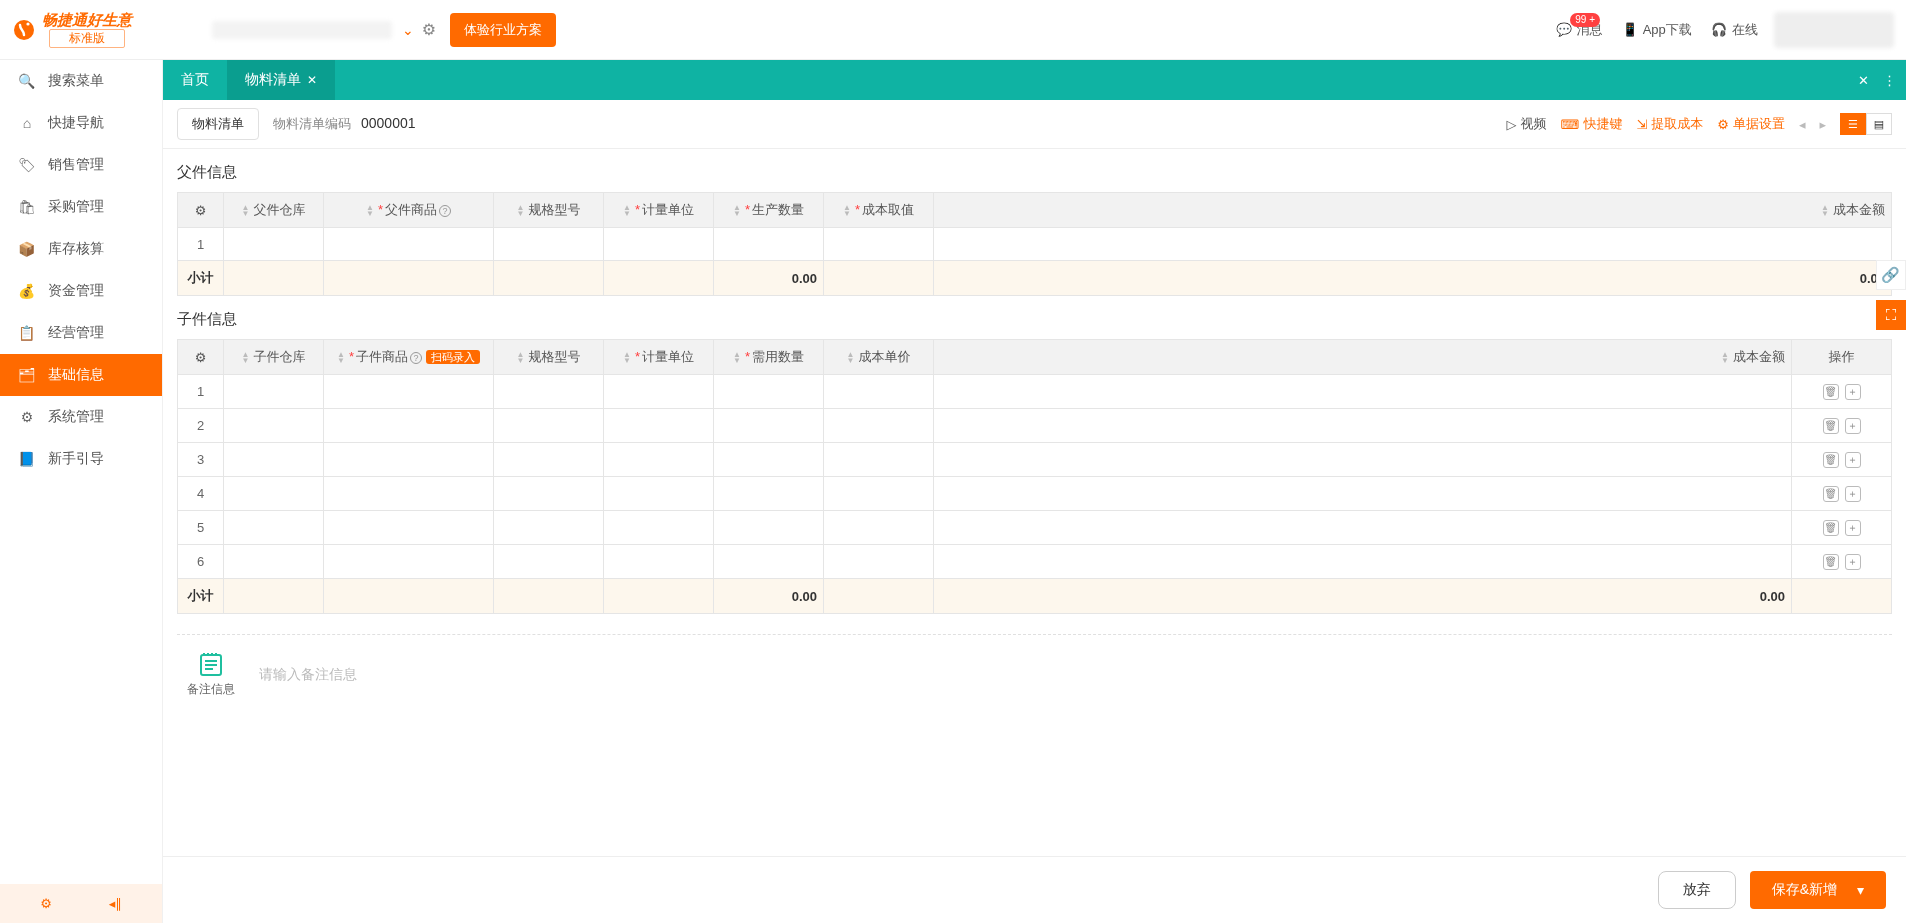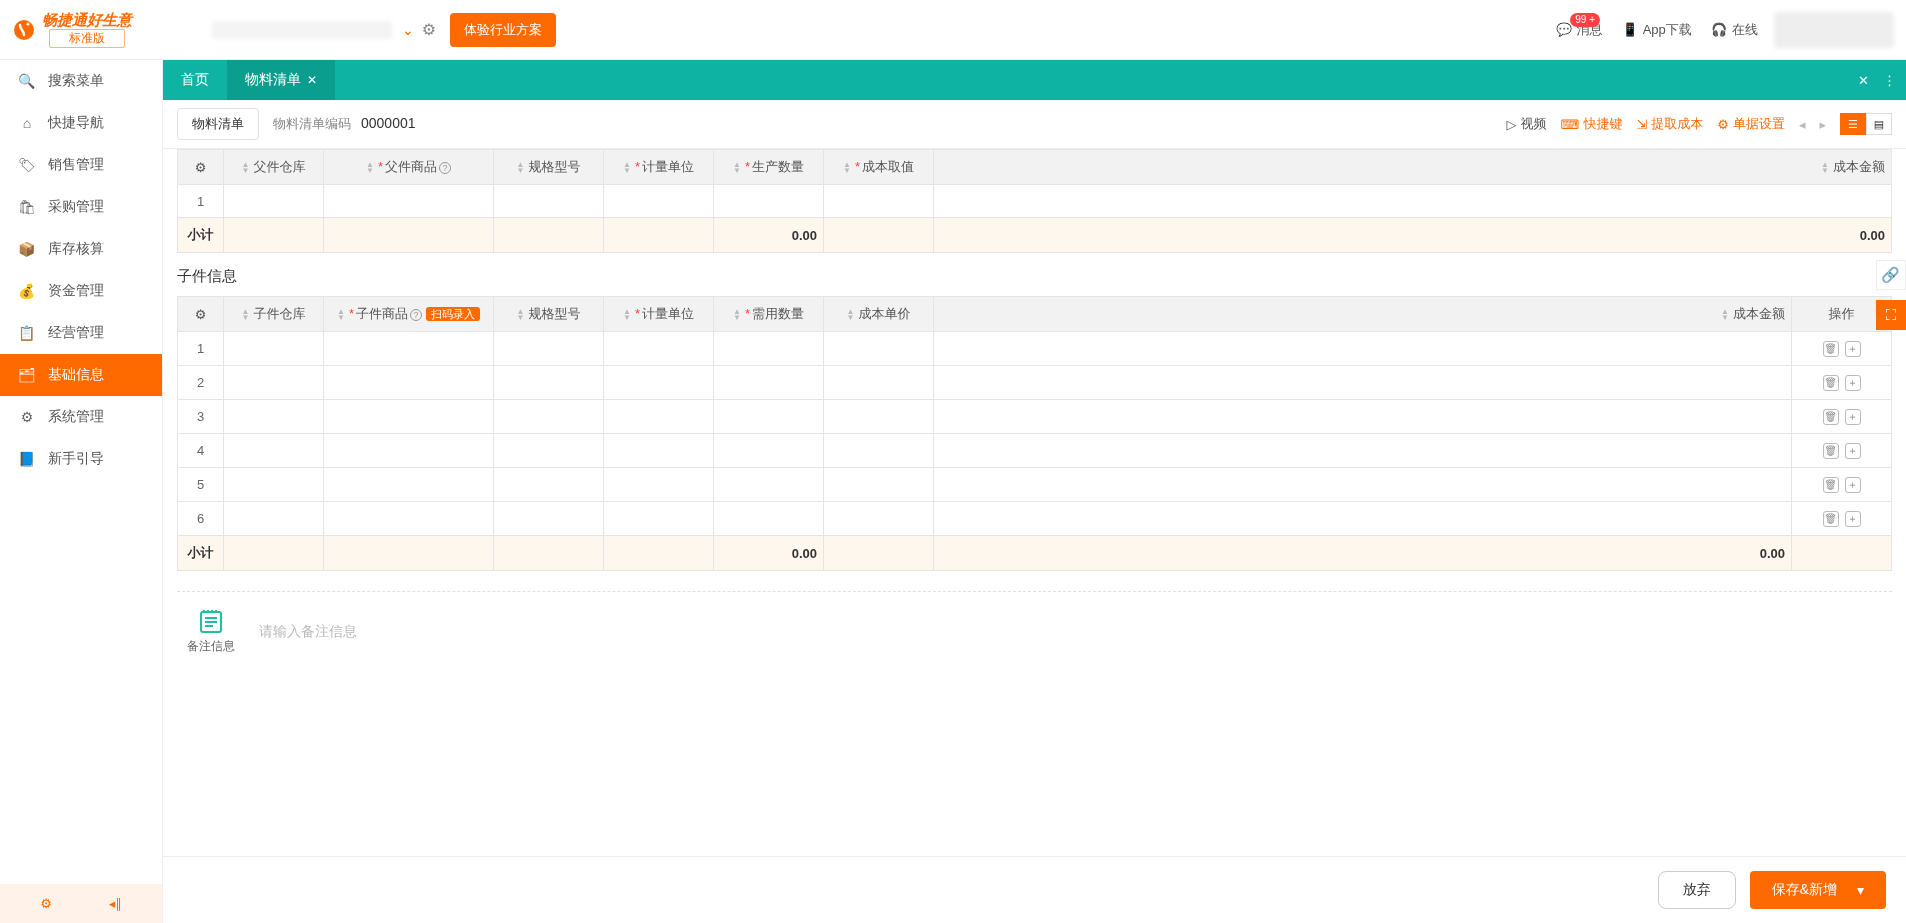--- a/index.html
+++ b/index.html
@@ -218,20 +218,21 @@
       <span class="tool-nav">◂</span>
       <span class="tool-nav">▸</span>
       <div class="view-toggle">
         <div class="vt active">☰</div>
         <div class="vt">▤</div>
       </div>
     </div>
 
     <div class="content">
 
+      <div class="section-title">父件信息</div>
       <table class="tbl">
         <colgroup>
             <col style="width:46px">
             <col style="width:100px">
             <col style="width:170px">
             <col style="width:110px">
             <col style="width:110px">
             <col style="width:110px">
             <col style="width:110px">
             <col>

